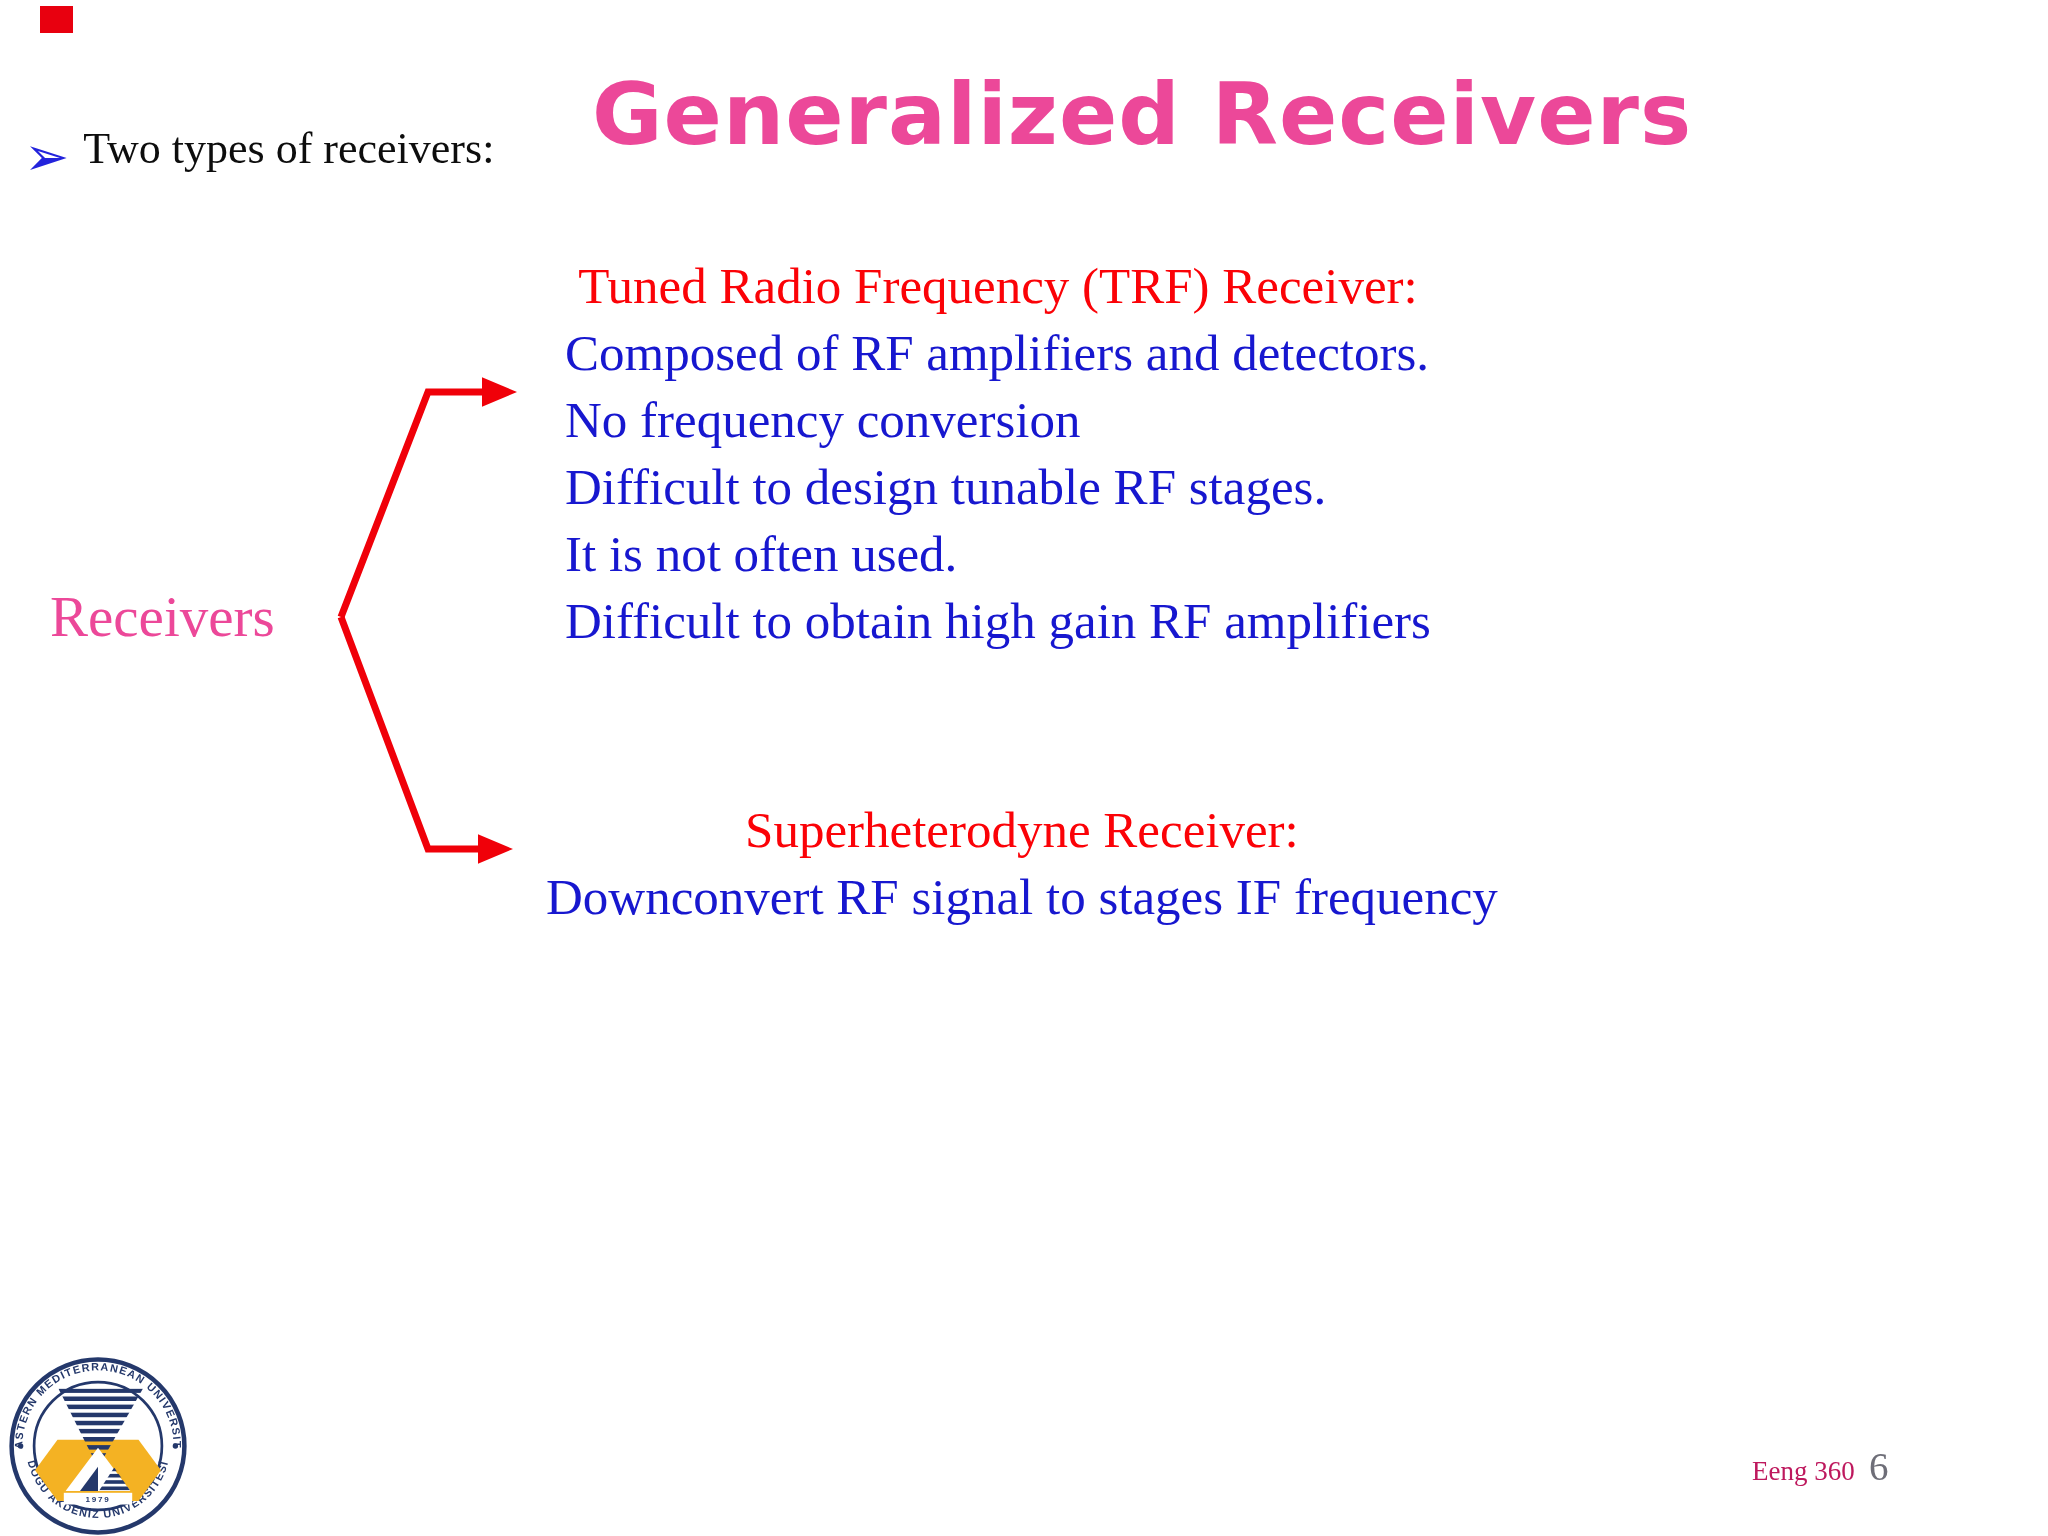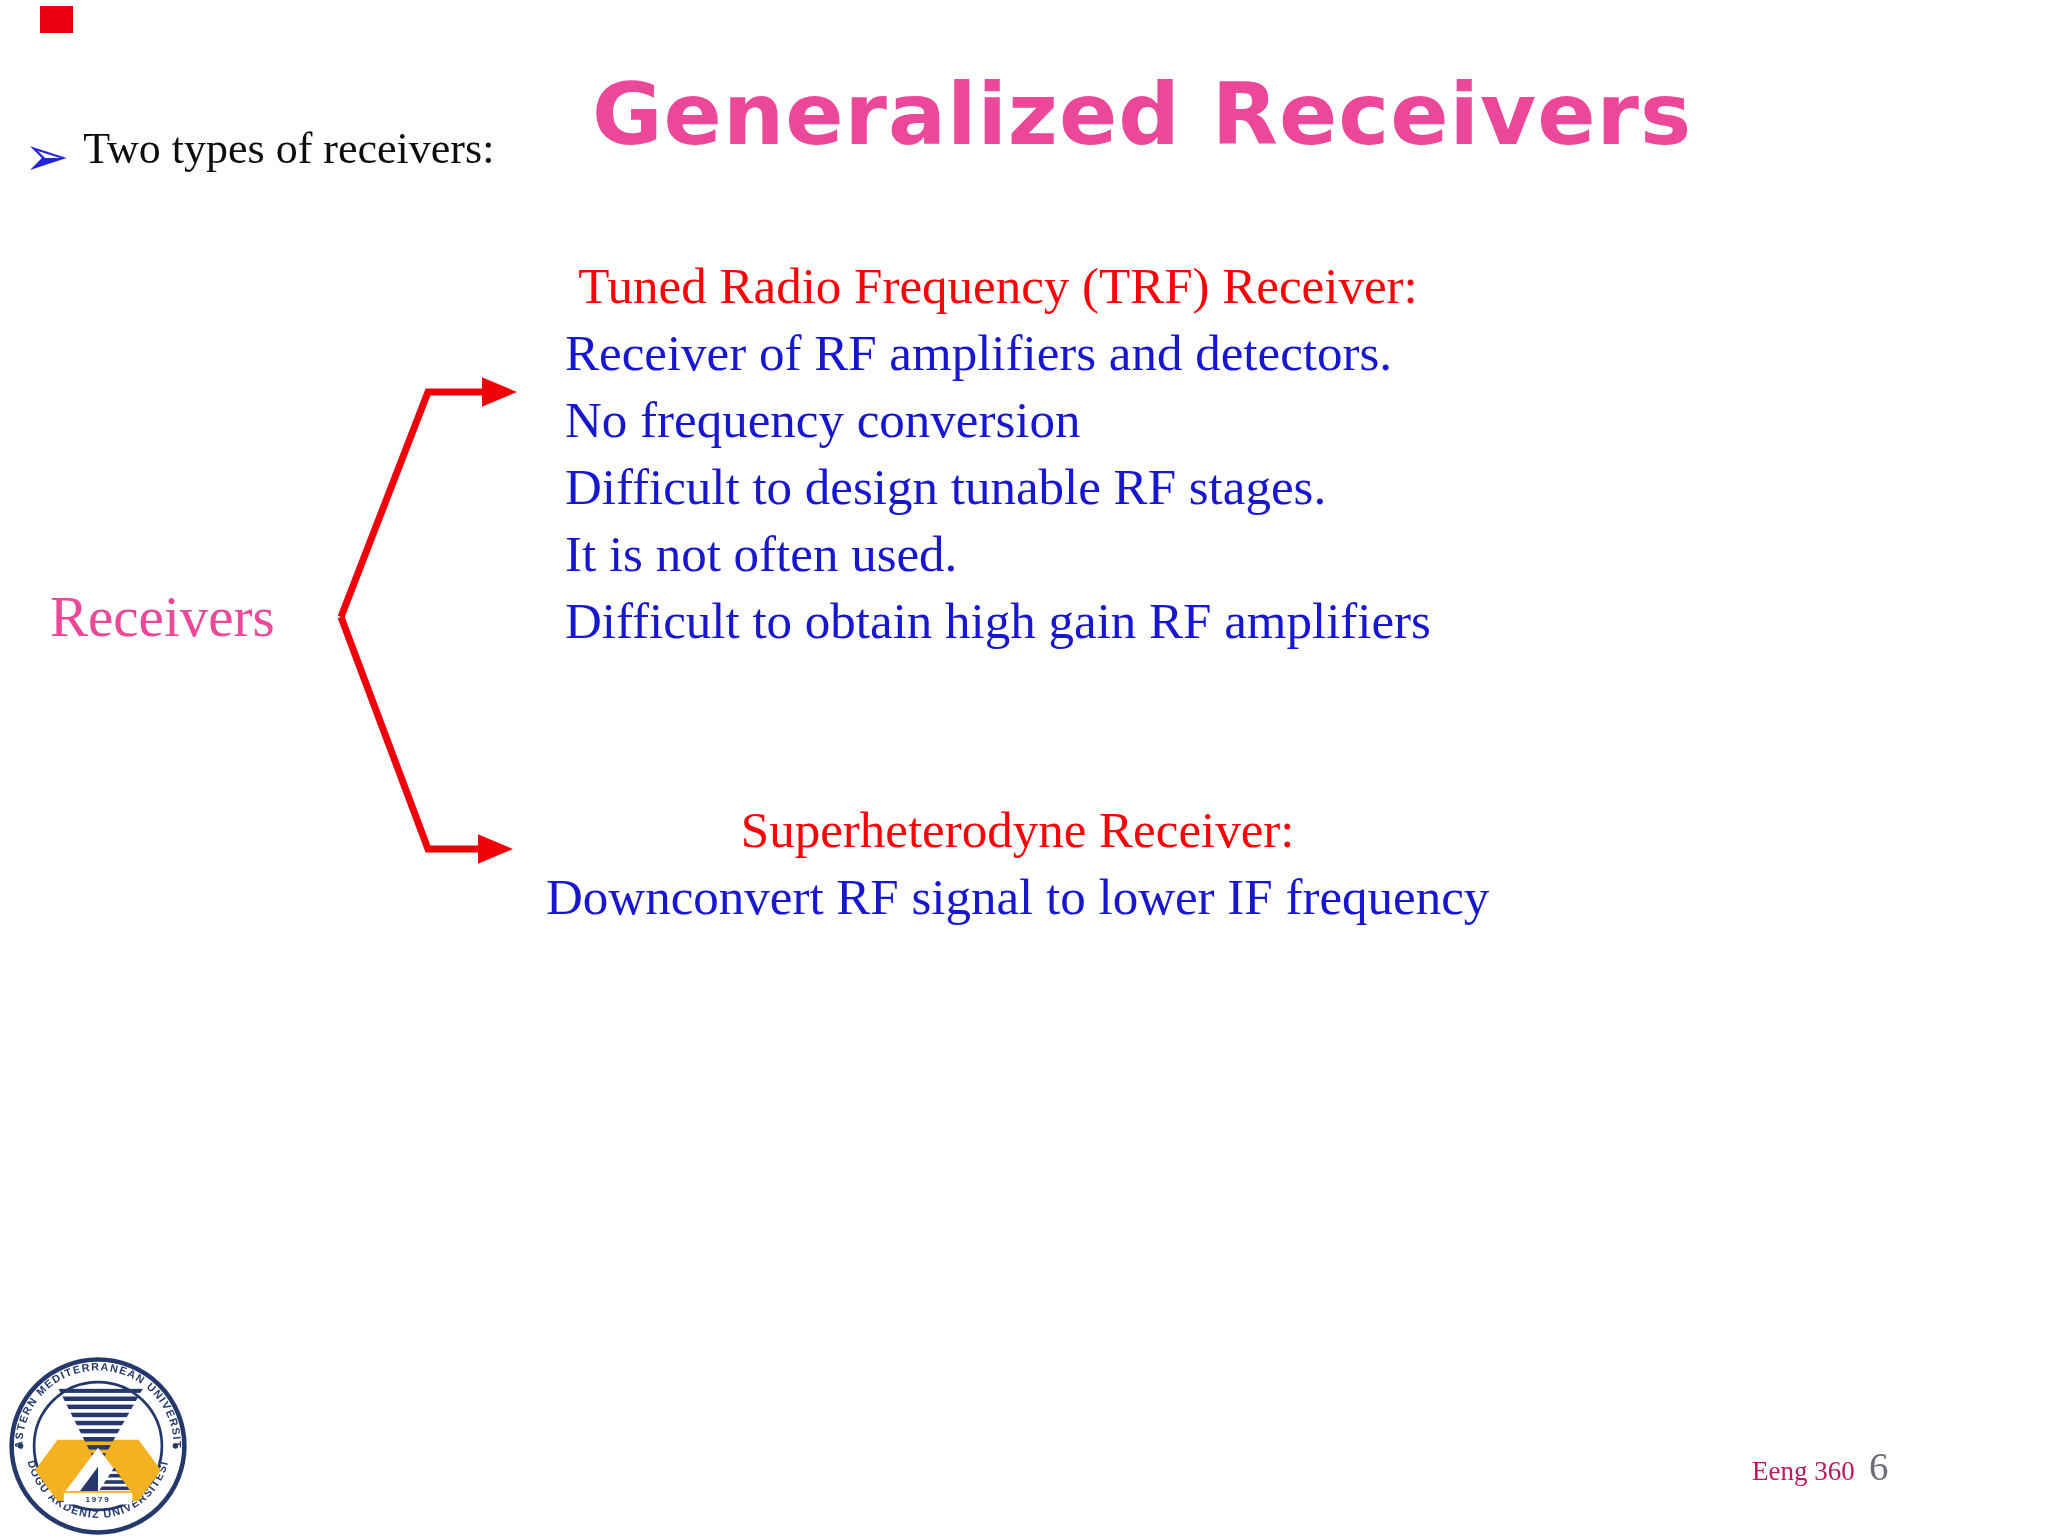--- a/index.html
+++ b/index.html
@@ -47,30 +47,30 @@
     <marker id="ah" markerWidth="5" markerHeight="4.2" refX="0" refY="2.1" orient="auto">
       <path d="M0,0 L5,2.1 L0,4.2 Z" fill="#f00009"></path>
     </marker>
   </defs>
   <polyline points="341,617 428,392 482,392" fill="none" stroke="#f00009" stroke-width="7" marker-end="url(#ah)"></polyline>
   <polyline points="341,617 428,849 478,849" fill="none" stroke="#f00009" stroke-width="7" marker-end="url(#ah)"></polyline>
 </svg>
 
 <div class="text-block trf-block">
   <div class="red-line">Tuned Radio Frequency (TRF) Receiver:</div>
-  <div>Receiver of RF amplifiers and detectors.</div>
+  <div>Composed of RF amplifiers and detectors.</div>
   <div>No frequency conversion</div>
   <div>Difficult to design tunable RF stages.</div>
   <div>It is not often used.</div>
   <div>Difficult to obtain high gain RF amplifiers</div>
 </div>
 
 <div class="text-block shet-block">
   <div class="red-line">Superheterodyne Receiver:</div>
-  <div>Downconvert RF signal to lower IF frequency</div>
+  <div>Downconvert RF signal to stages IF frequency</div>
 </div>
 
 <div class="footer-course">Eeng 360</div>
 <div class="footer-page">6</div>
 
 <svg class="logo-svg" viewBox="0 0 200 200">
   <defs>
     <clipPath id="tri-big">
         <polygon points="56,36 150,36 100,124"></polygon>
       </clipPath>

